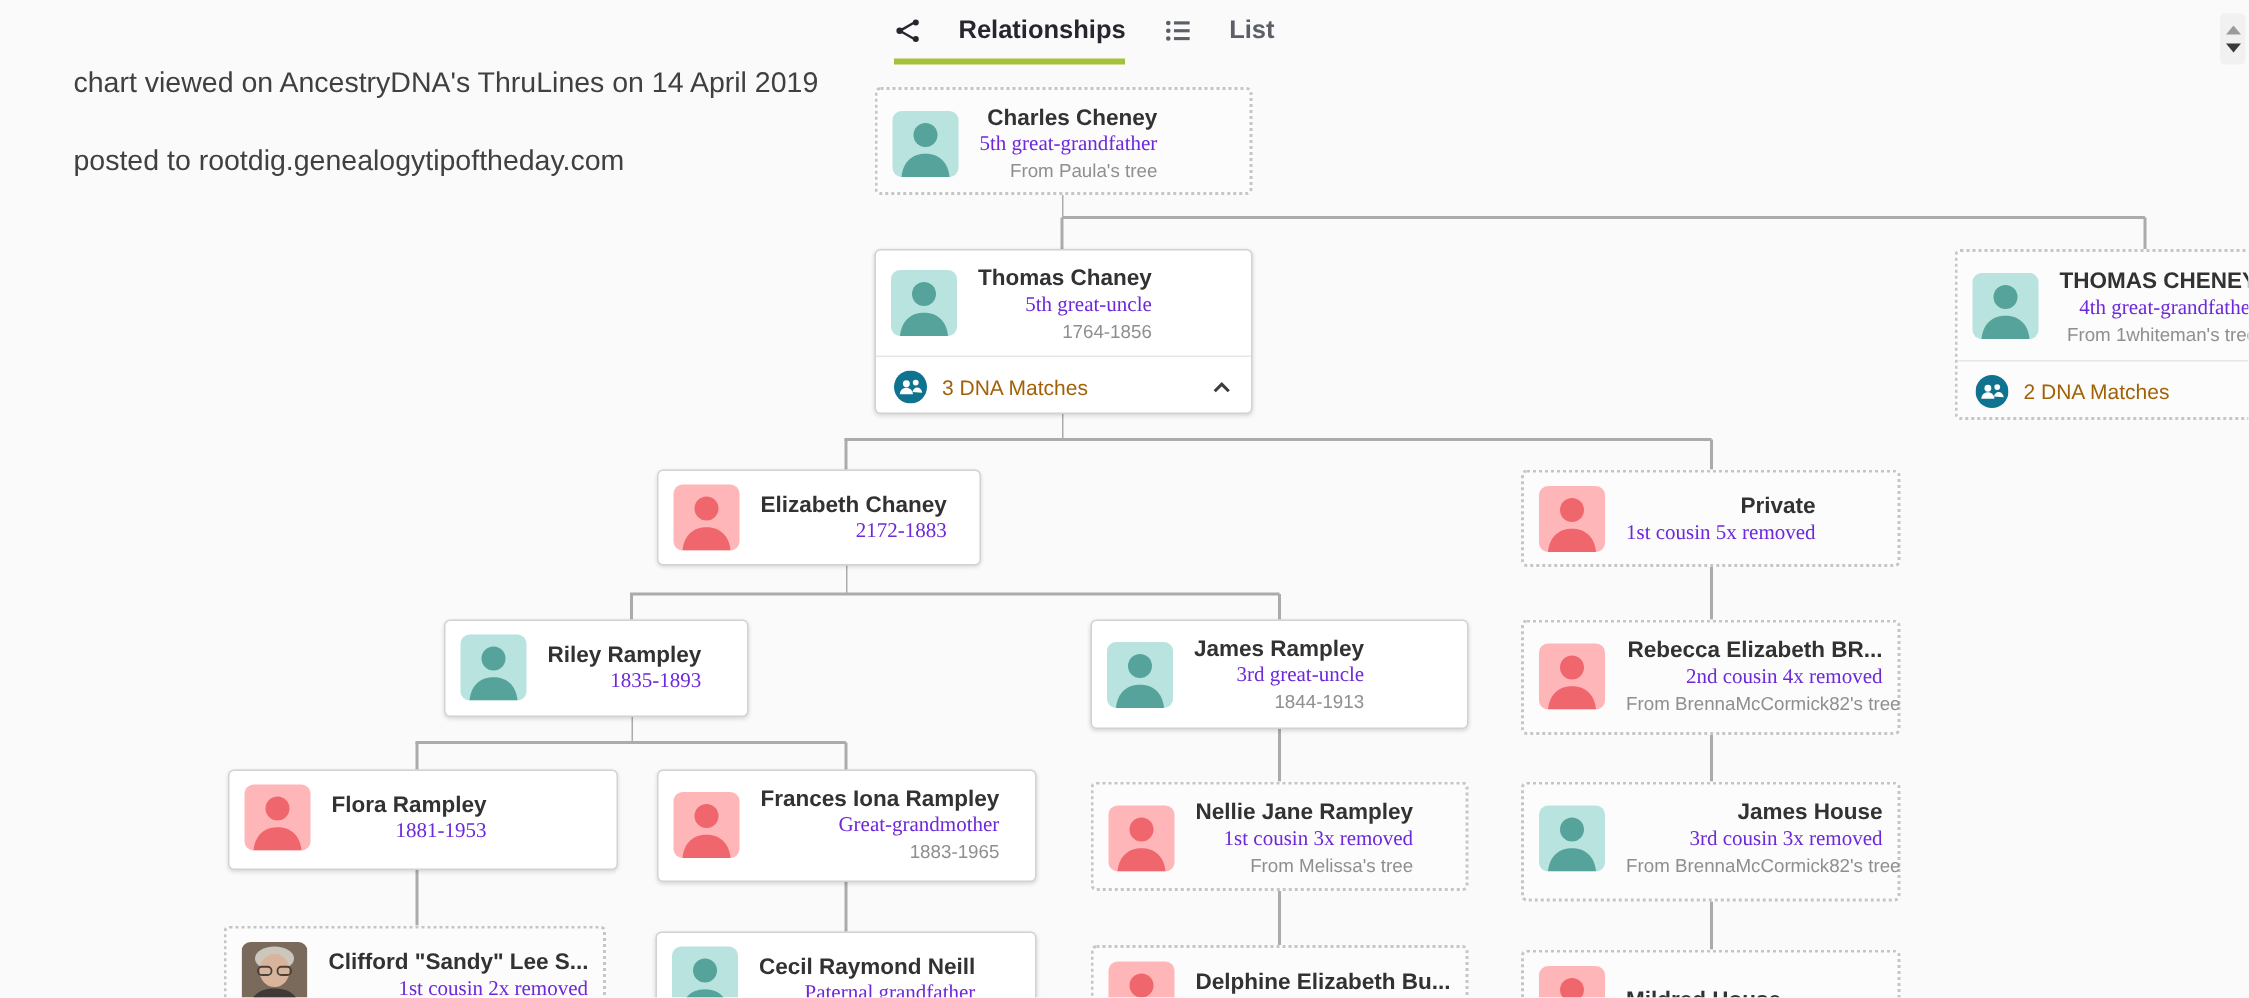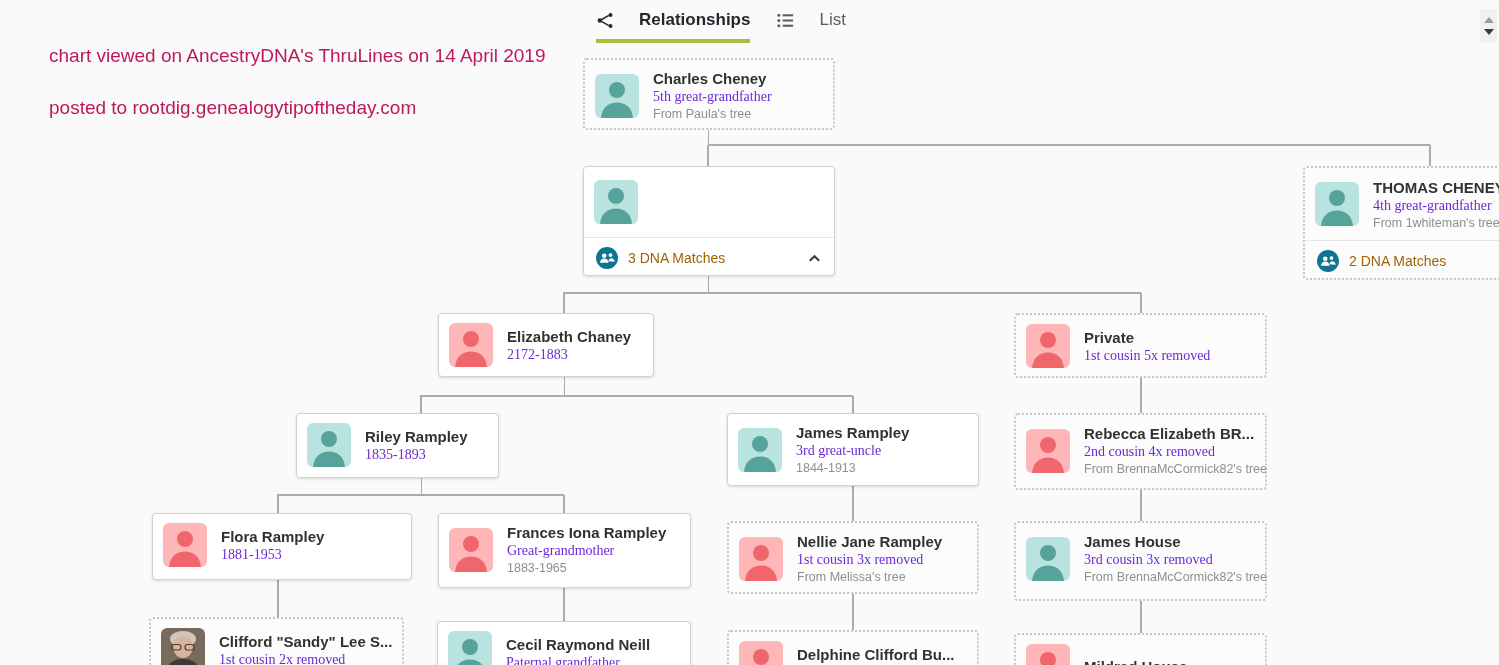--- a/index.html
+++ b/index.html
@@ -1,45 +1,45 @@
 <!DOCTYPE html>
 <html><head>
 <meta charset="utf-8">
 <style>
   html,body{margin:0;padding:0;}
   body{width:1499px;height:665px;overflow:hidden;background:#fafafa;
        font-family:"Liberation Sans","DejaVu Sans",sans-serif;}
   #app{position:relative;width:1499px;height:665px;overflow:hidden;background:#fafafa;}
 
   
-  .annotation{position:absolute;left:49px;font-size:19px;color:#be185d;white-space:nowrap;}
+  .annotation{position:absolute;left:49px;font-size:19px;color:#404040;white-space:nowrap;}
 
   
   .tabs{position:absolute;left:596px;top:10px;display:flex;align-items:flex-start;gap:26px;}
   .tab{display:flex;align-items:center;gap:24px;font-size:17px;cursor:pointer;padding-bottom:9px;}
   .tab.active{color:#26262e;font-weight:700;border-bottom:4px solid #a3c13a;}
-  .tab.inactive{color:#5c6066;font-weight:400;}
+  .tab.inactive{color:#5c6066;font-weight:700;}
   .tab svg{display:block;}
 
   
   .scrollwidget{position:absolute;right:2px;top:9px;width:17px;height:34px;background:#f1f1f1;
     border-radius:3px;display:flex;flex-direction:column;align-items:center;justify-content:center;gap:6px;}
   .tri-up{width:0;height:0;border-left:5px solid transparent;border-right:5px solid transparent;border-bottom:6px solid #9a9a9a;}
   .tri-down{width:0;height:0;border-left:5px solid transparent;border-right:5px solid transparent;border-top:6px solid #3a3a3a;}
 
   
   .vline{position:absolute;background:#ababab;width:1px;}
   .vline.thick{width:2px;}
   .hline{position:absolute;background:#ababab;height:2px;}
 
   
   .card{position:absolute;background:#fff;border-radius:4px;box-sizing:border-box;cursor:pointer;}
   .card.solid{border:1px solid #d2d2d2;box-shadow:0 1px 3px rgba(0,0,0,.14);}
   .card.dashed{border:2px dotted #c6c6c6;background:#fcfcfc;}
-  .card-main{display:flex;align-items:center;padding:9px 10px;}
+  .card-main{display:flex;align-items:center;padding:9px 10px;text-align:right;}
   .avatar{width:44px;height:44px;border-radius:6px;flex:0 0 44px;overflow:hidden;}
   .avatar svg{display:block;width:44px;height:44px;}
   .avatar.teal{background:#b9e3df;color:#56a39b;}
   .avatar.pink{background:#ffb6b9;color:#ef676d;}
   .card-text{margin-left:14px;min-width:0;}
   .p-name{font-size:15px;font-weight:700;color:#323232;line-height:19px;white-space:nowrap;}
   .p-sub{font-size:14px;color:#6d28d9;line-height:18px;white-space:nowrap;font-family:Liberation Serif, serif;}
   .p-from{font-size:12.5px;color:#8f8f8f;line-height:16px;white-space:nowrap;}
   .card-footer{height:40px;display:flex;align-items:center;gap:10px;border-top:1px solid #e6e6e6;padding:0 12px;}
   .dna-icon{width:22px;height:22px;flex:0 0 22px;}
@@ -149,20 +149,25 @@
     </div>
   </div>
 
   <div class="card solid" style="left:583px;top:166px;width:252px;height:110px">
     <div class="card-main" style="height:70px;box-sizing:border-box">
       <div class="avatar teal">
           <svg viewBox="0 0 44 44">
             <use href="#sym-person"></use>
           </svg>
         </div>
+      <div class="card-text">
+        <div class="p-name">Thomas Chaney</div>
+        <div class="p-sub">5th great-uncle</div>
+        <div class="p-from">1764-1856</div>
+      </div>
     </div>
     <div class="card-footer">
       <span class="dna-icon">
           <svg viewBox="0 0 24 24">
             <use href="#sym-dna"></use>
           </svg>
         </span>
       <span class="dna-label">3 DNA Matches</span>
       <span class="chevron">
           <svg width="15" height="15" viewBox="0 0 16 16">
@@ -360,21 +365,21 @@
   </div>
 
   <div class="card dashed" style="left:727px;top:630px;width:252px;height:72px">
     <div class="card-main">
       <div class="avatar pink">
           <svg viewBox="0 0 44 44">
             <use href="#sym-person"></use>
           </svg>
         </div>
       <div class="card-text">
-        <div class="p-name">Delphine Clifford Bu...</div>
+        <div class="p-name">Delphine Elizabeth Bu...</div>
         <div class="p-sub">2nd cousin 2x removed</div>
       </div>
     </div>
   </div>
 
   <div class="card dashed" style="left:1014px;top:633px;width:253px;height:72px">
     <div class="card-main">
       <div class="avatar pink">
           <svg viewBox="0 0 44 44">
             <use href="#sym-person"></use>

